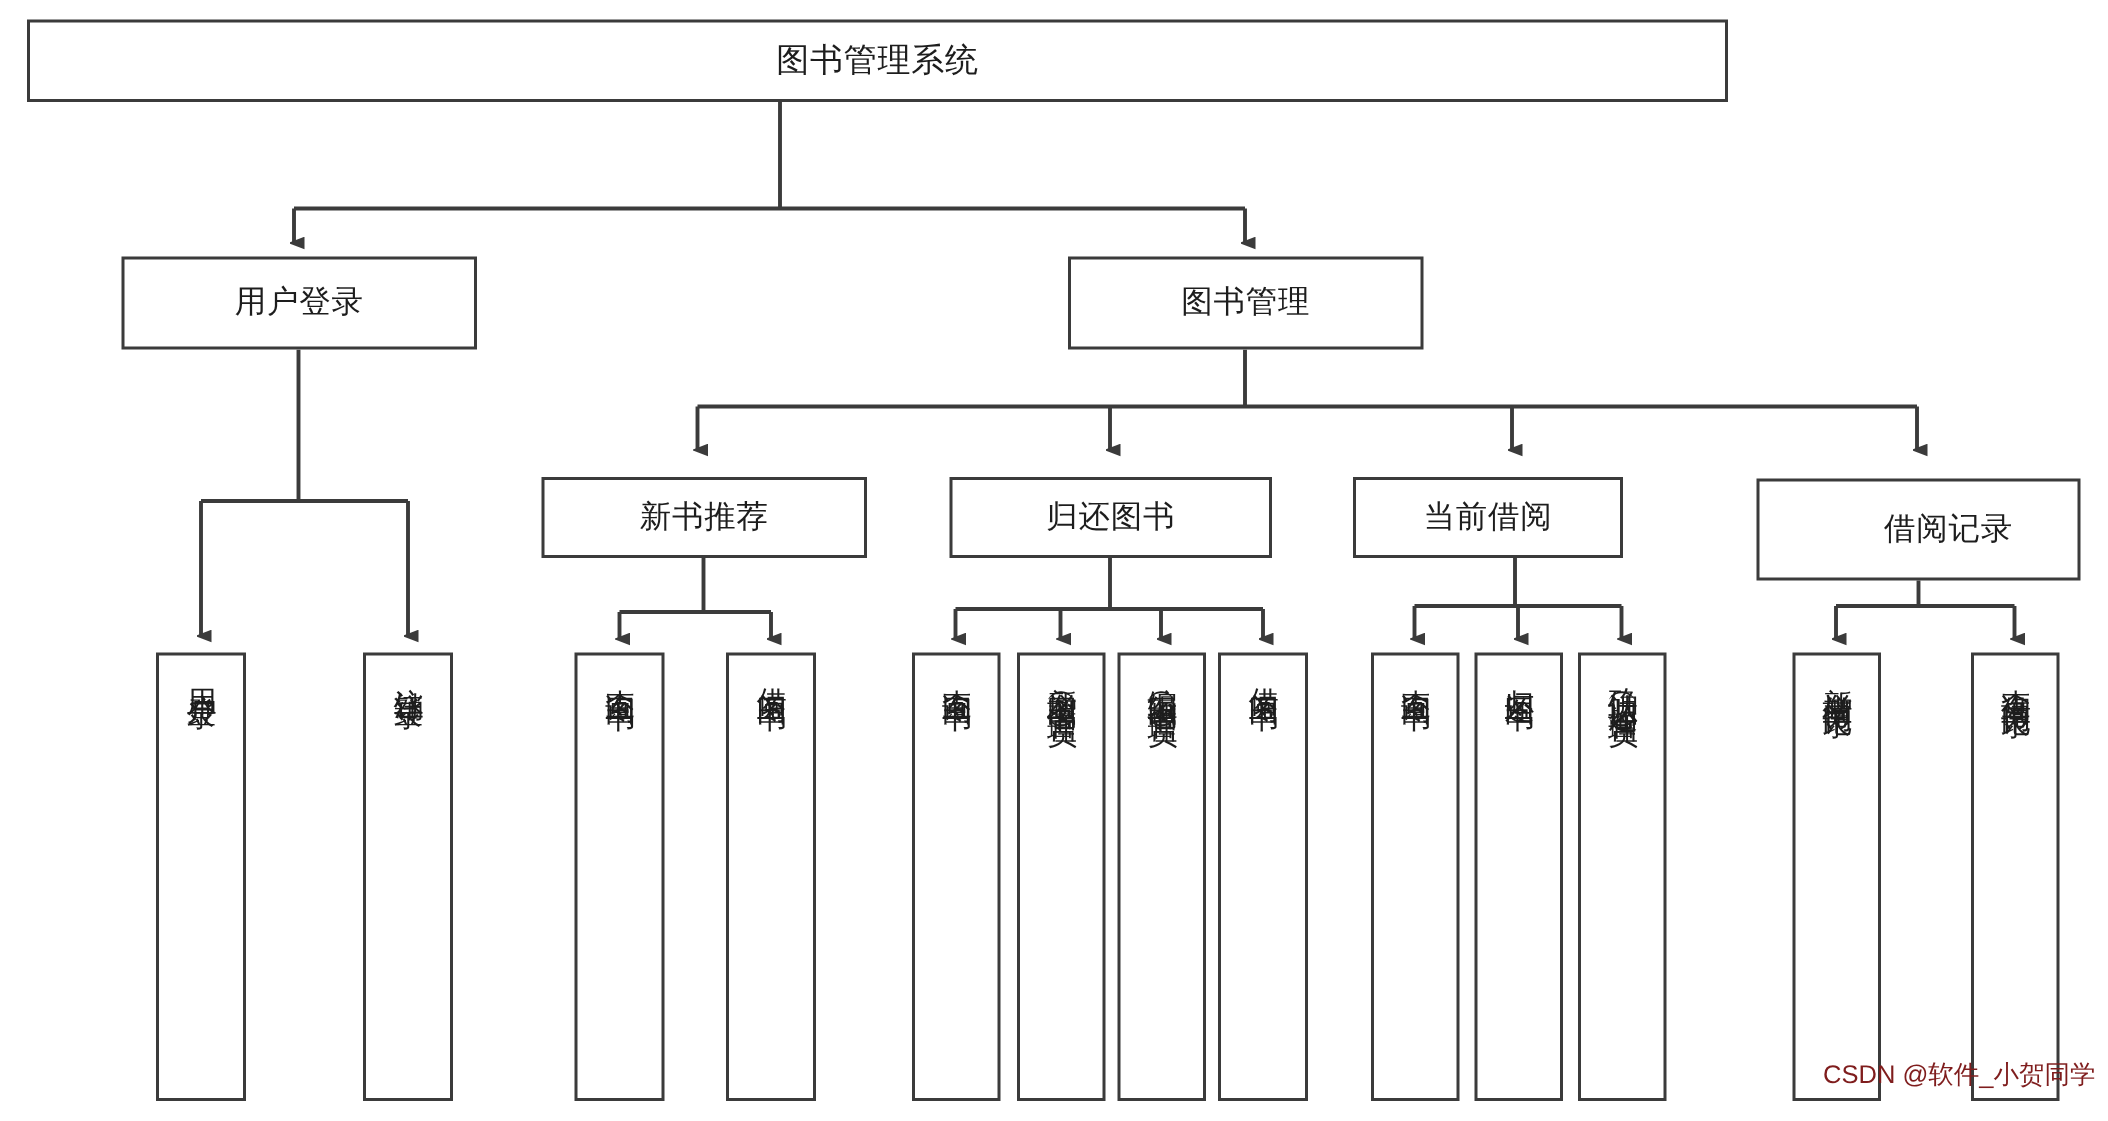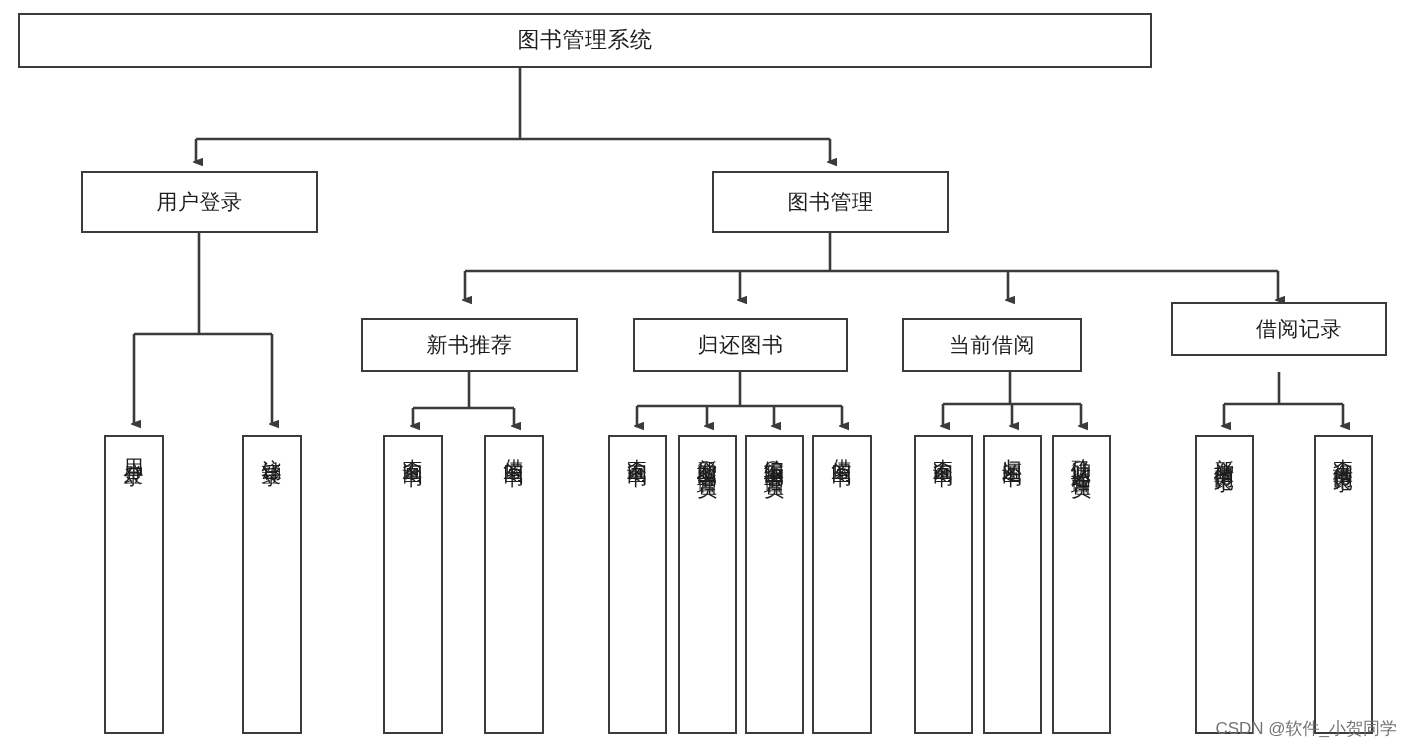--- a/index.html
+++ b/index.html
@@ -59,23 +59,23 @@
     writing-mode: vertical-rl;
     text-orientation: upright;
     font-size: 20px;
     letter-spacing: 3px;
     line-height: 1;
     max-height: 100%;
   }
   #watermark {
     position: absolute;
     right: 8px;
-    bottom: 7px;
+    bottom: 19px;
     font-size: 17px;
-    color: #737373;
+    color: #7f1d1d;
     z-index: 3;
     white-space: nowrap;
     user-select: none;
   }
 </style>
 </head>
 <body>
 
 <div id="canvas">
 
@@ -142,21 +142,21 @@
 
   <div class="node h-node" style="left:712px; top:171px; width:237px; height:62px;">
     <span class="node-label">图书管理</span>
   </div>
   <div class="node h-node" style="left:633px; top:318px; width:215px; height:54px;">
     <span class="node-label">归还图书</span>
   </div>
   <div class="node h-node" style="left:902px; top:318px; width:180px; height:54px;">
     <span class="node-label">当前借阅</span>
   </div>
-  <div class="node h-node" style="left:1171px; top:302px; width:216px; height:54px;padding-left:40px;">
+  <div class="node h-node" style="left:1171px; top:319px; width:216px; height:68px;padding-left:40px;">
     <span class="node-label">借阅记录</span>
   </div>
 
   <div class="node v-node" style="left:104px; top:435px; width:60px; height:299px;">
     <span class="node-label">用户登录</span>
   </div>
   <div class="node v-node" style="left:242px; top:435px; width:60px; height:299px;">
     <span class="node-label">注销登录</span>
   </div>
 

